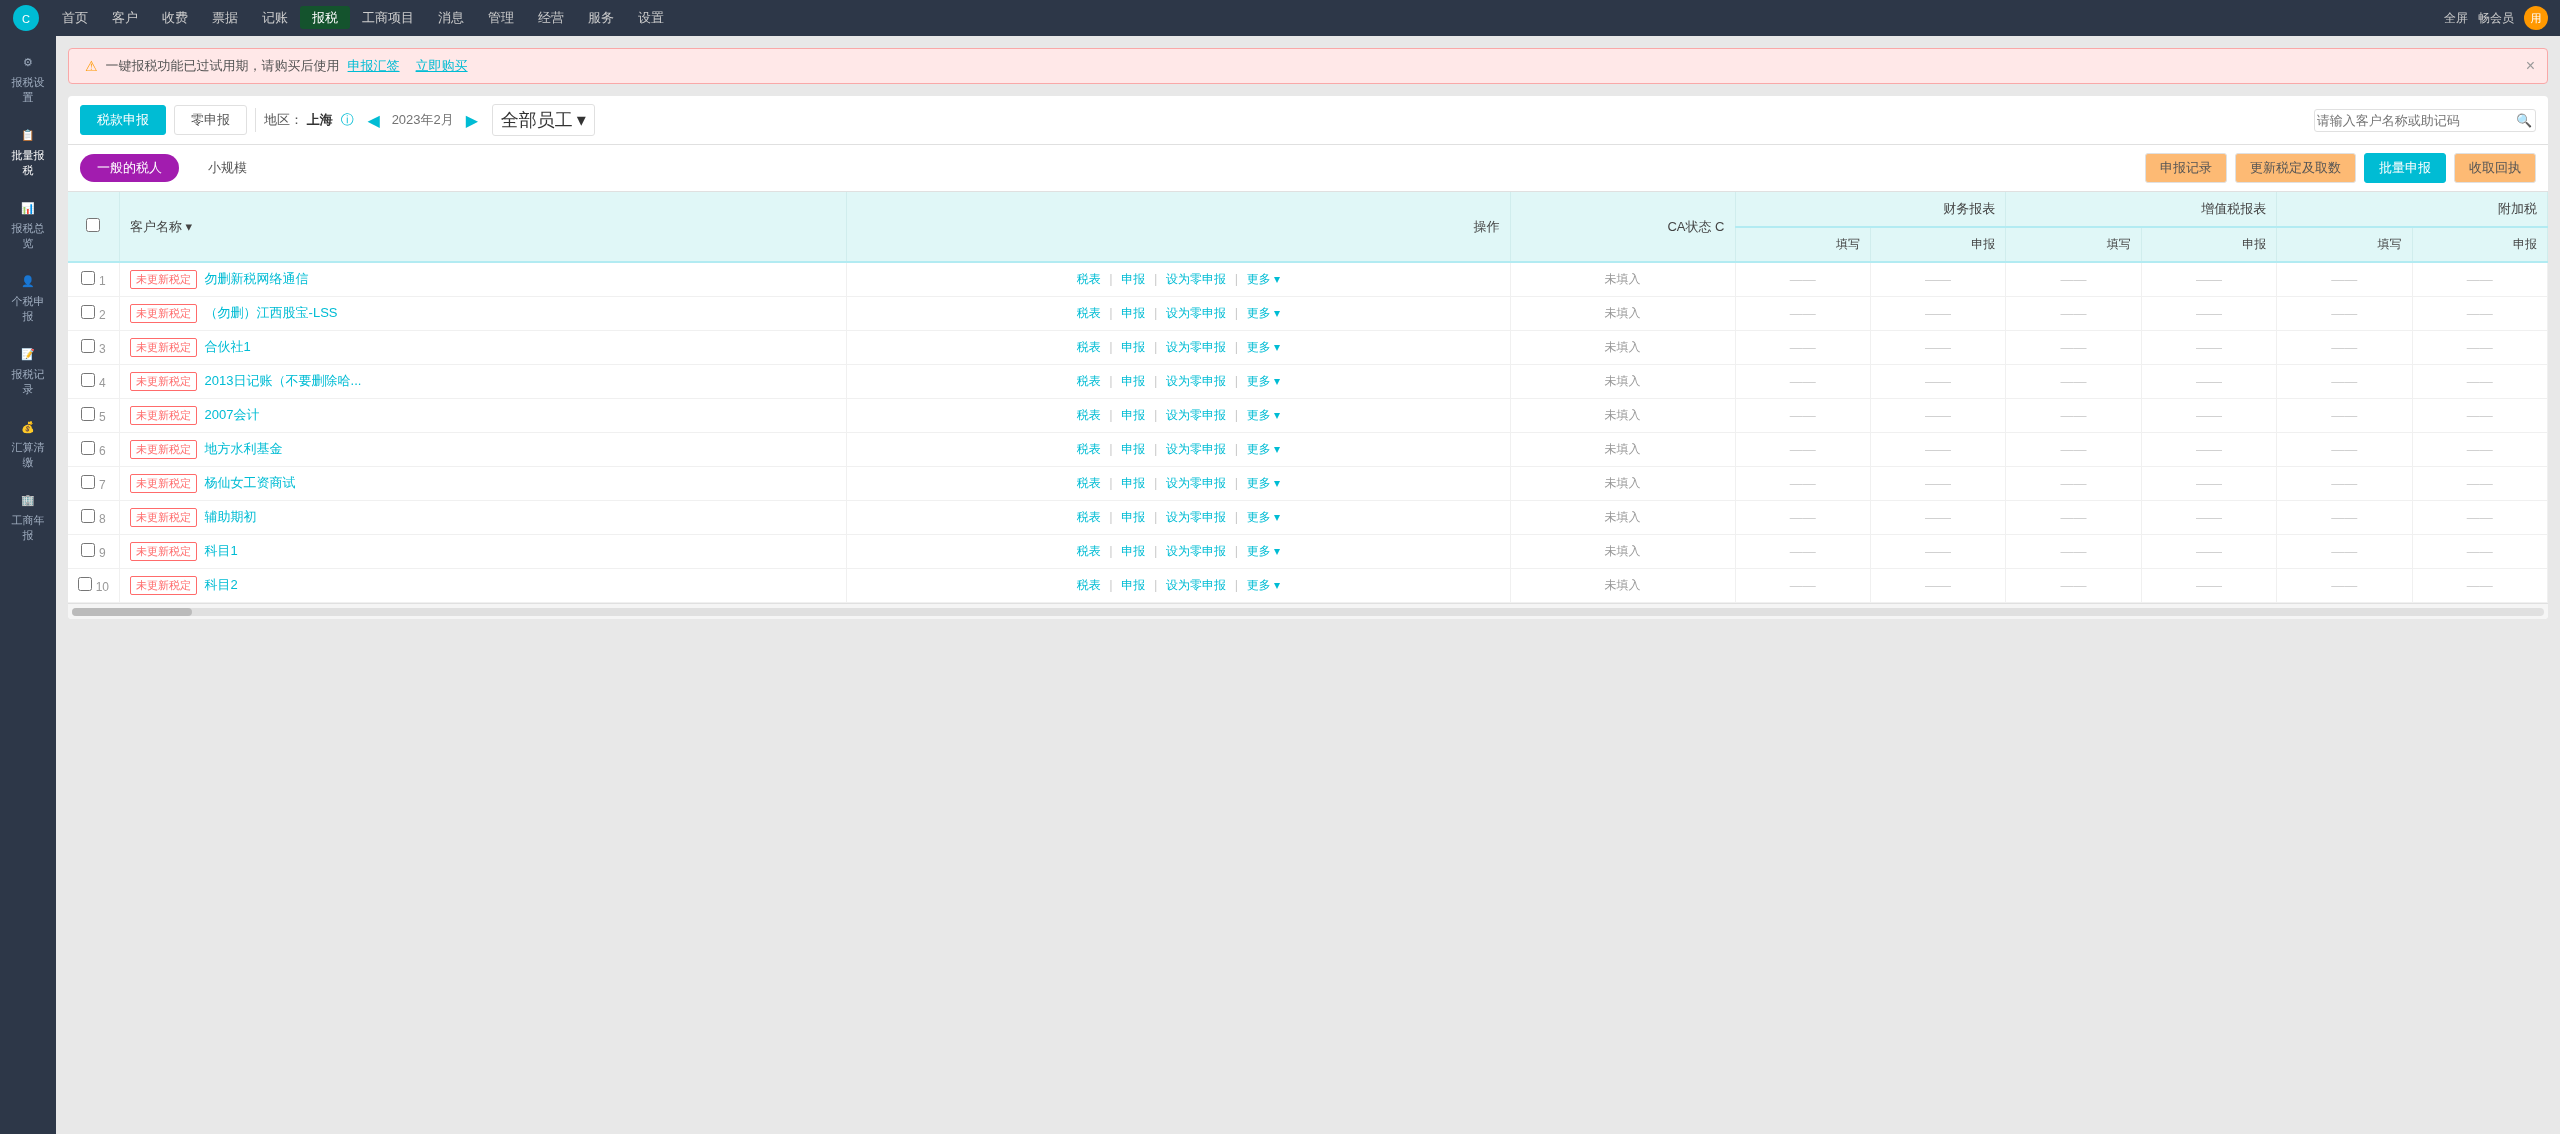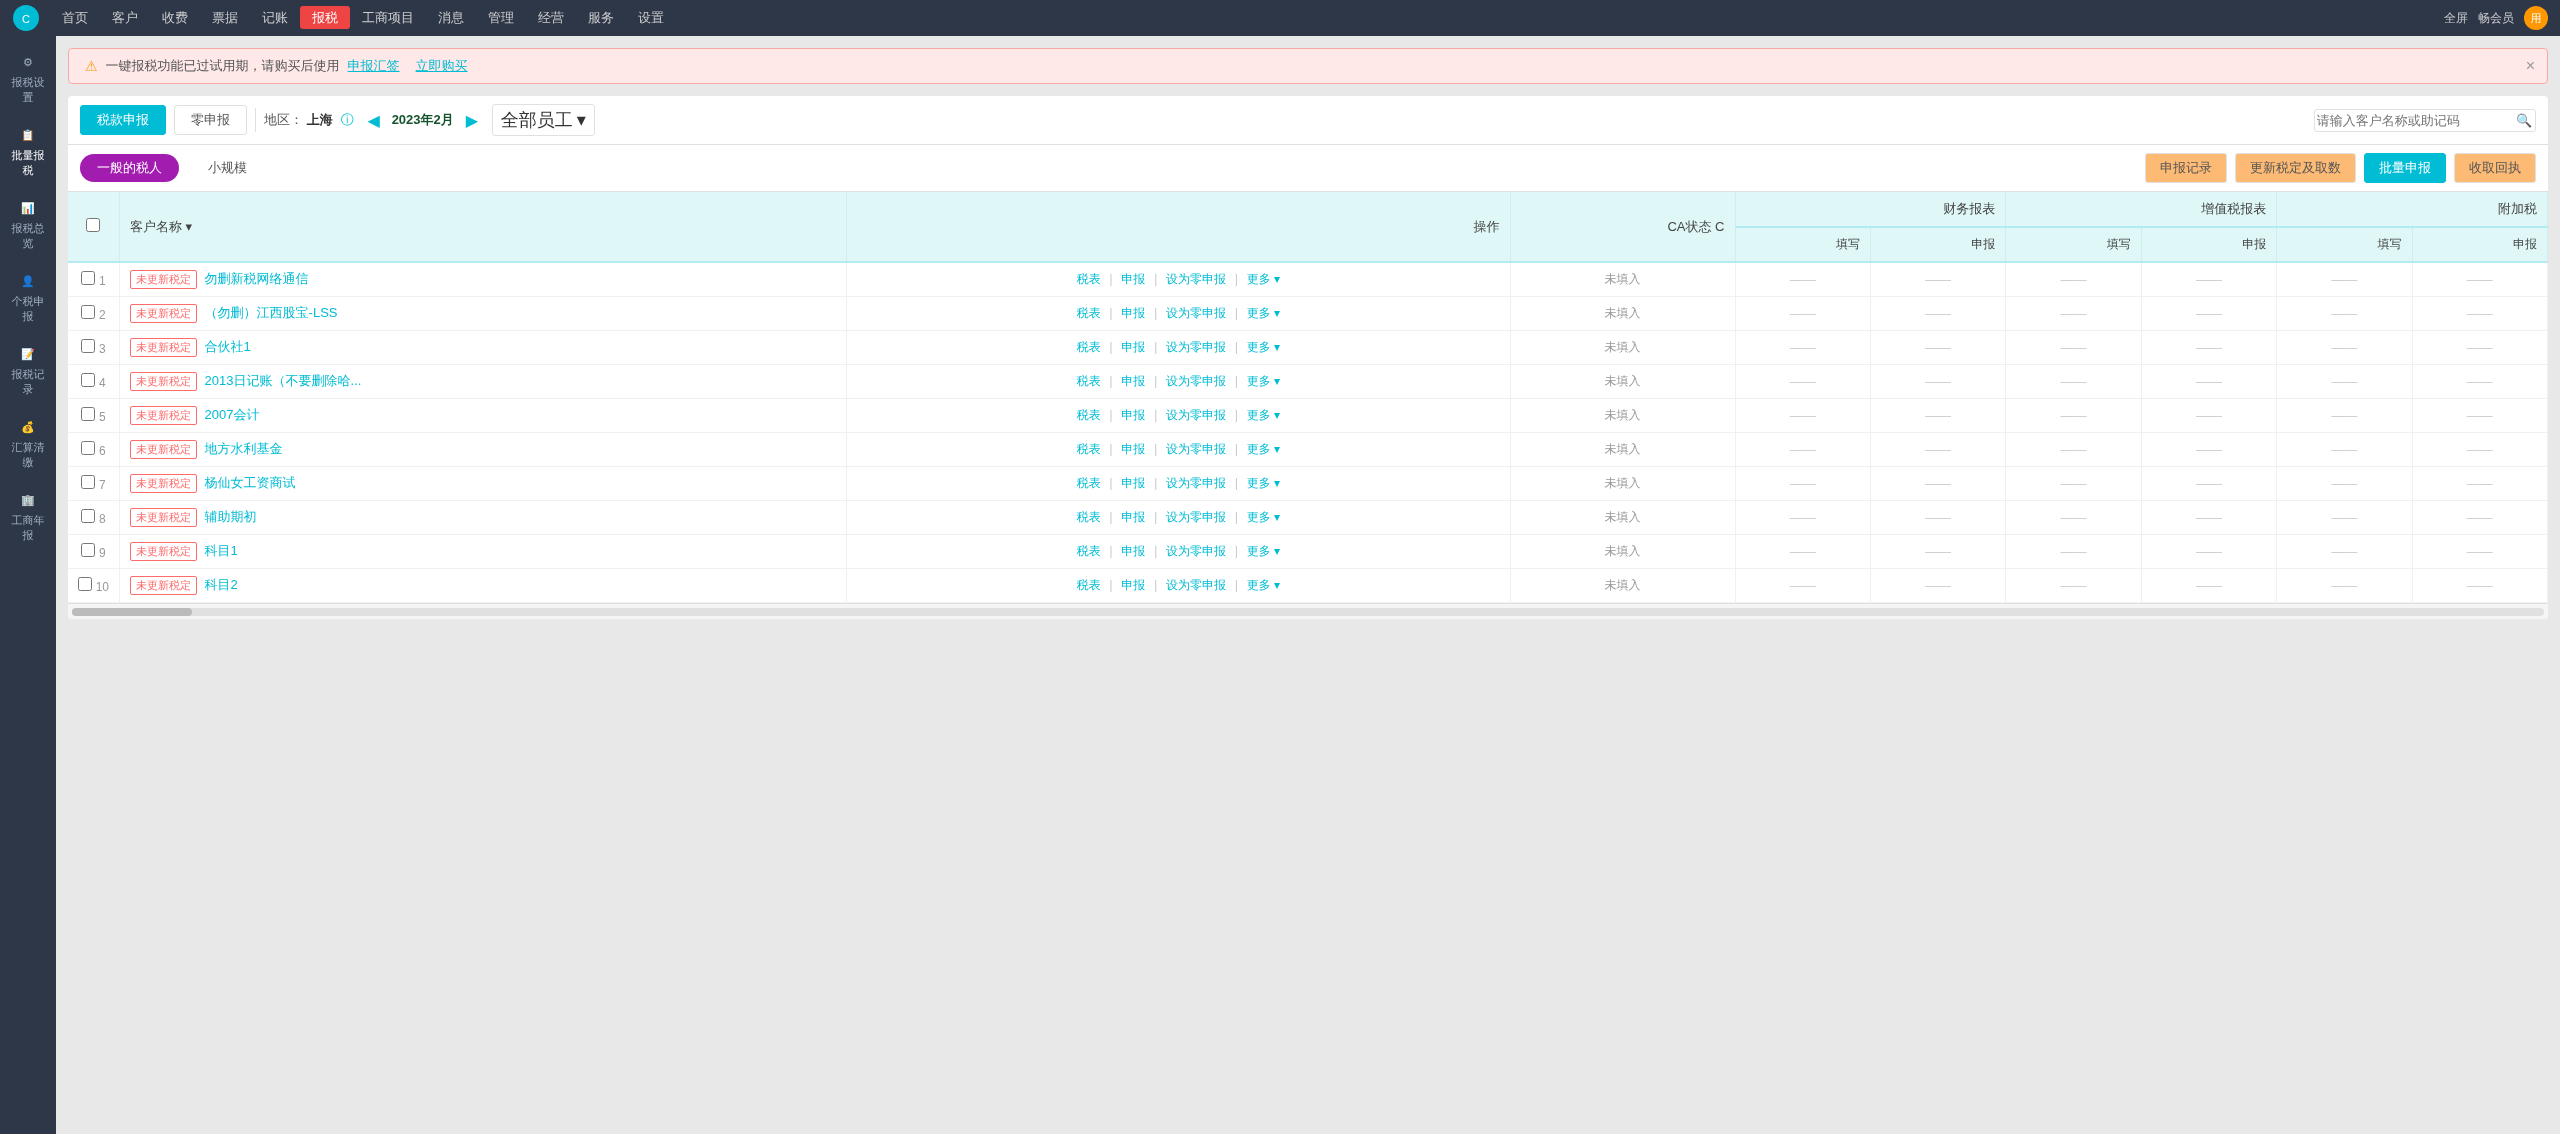--- a/index.html
+++ b/index.html
@@ -3,21 +3,21 @@
   <meta charset="utf-8">
   <style>
     * { box-sizing: border-box; margin: 0; padding: 0; }
     body { font-family: 'Microsoft YaHei', Arial, sans-serif; font-size: 13px; background: #e8e8e8; display: flex; flex-direction: column; height: 100vh; overflow: hidden; }
 
     
     .top-nav { background: #2d3748; height: 36px; display: flex; align-items: center; padding: 0 12px; gap: 2px; flex-shrink: 0; }
     .top-nav-logo { width: 28px; height: 28px; margin-right: 8px; }
     .top-nav-logo svg { width: 100%; height: 100%; }
     .nav-item { color: #ccc; padding: 4px 12px; cursor: pointer; font-size: 13px; border-radius: 3px; }
-    .nav-item.active { background: #ef4444; color: #fff; border-radius: 3px; }
+    .nav-item.active { background: #14532d; color: #fff; border-radius: 3px; }
     .top-nav-right { margin-left: auto; display: flex; align-items: center; gap: 10px; color: #ccc; font-size: 12px; }
     .top-nav-right span { cursor: pointer; }
     .avatar { width: 24px; height: 24px; border-radius: 50%; background: #ff9800; display: flex; align-items: center; justify-content: center; color: white; font-size: 11px; }
 
     
     .main-layout { display: flex; flex: 1; overflow: hidden; }
 
     
     .sidebar { width: 56px; background: #2d3748; display: flex; flex-direction: column; align-items: center; padding-top: 8px; gap: 4px; flex-shrink: 0; }
     .sidebar-item { display: flex; flex-direction: column; align-items: center; justify-content: center; width: 50px; padding: 8px 4px; cursor: pointer; color: #a0aec0; font-size: 11px; gap: 3px; border-radius: 4px; text-align: center; }
@@ -39,21 +39,21 @@
     
     .tab-bar { display: flex; align-items: center; padding: 8px 12px; gap: 8px; border-bottom: 1px solid #e0e0e0; flex-wrap: wrap; }
     .tab-btn { padding: 5px 16px; border-radius: 3px; border: 1px solid #e0e0e0; cursor: pointer; font-size: 13px; background: #fff; color: #555; }
     .tab-btn.active { background: #00bcd4; color: #fff; border-color: #00bcd4; }
     .tab-divider { width: 1px; height: 24px; background: #e0e0e0; }
     .region-label { font-size: 13px; color: #555; }
     .region-value { color: #333; font-weight: bold; }
     .info-icon { color: #00bcd4; cursor: pointer; }
     .date-nav { display: flex; align-items: center; gap: 6px; }
     .date-nav-btn { width: 24px; height: 24px; border: none; background: none; cursor: pointer; color: #00bcd4; font-size: 16px; display: flex; align-items: center; justify-content: center; }
-    .date-display { font-size: 13px; color: #14532d; font-weight: bold; }
+    .date-display { font-size: 13px; color: #737373; font-weight: normal; }
     .employee-select { display: flex; align-items: center; gap: 4px; border: 1px solid #e0e0e0; border-radius: 3px; padding: 3px 8px; cursor: pointer; font-size: 18px; color: #333; background: #fff; }
     .search-box { display: flex; align-items: center; border: 1px solid #e0e0e0; border-radius: 3px; padding: 3px 2px; margin-left: auto; }
     .search-box input { border: none; outline: none; font-size: 13px; color: #555; width: 200px; }
     .search-icon { color: #999; cursor: pointer; }
 
     
     .sub-tab-bar { display: flex; align-items: center; padding: 8px 12px; gap: 12px; border-bottom: 1px solid #e0e0e0; }
     .sub-tab { padding: 4px 16px; border-radius: 20px; cursor: pointer; font-size: 13px; color: #555; border: 1px solid transparent; }
     .sub-tab.active { background: #a21caf; color: #fff; }
     .sub-tab-actions { margin-left: auto; display: flex; gap: 8px; }

